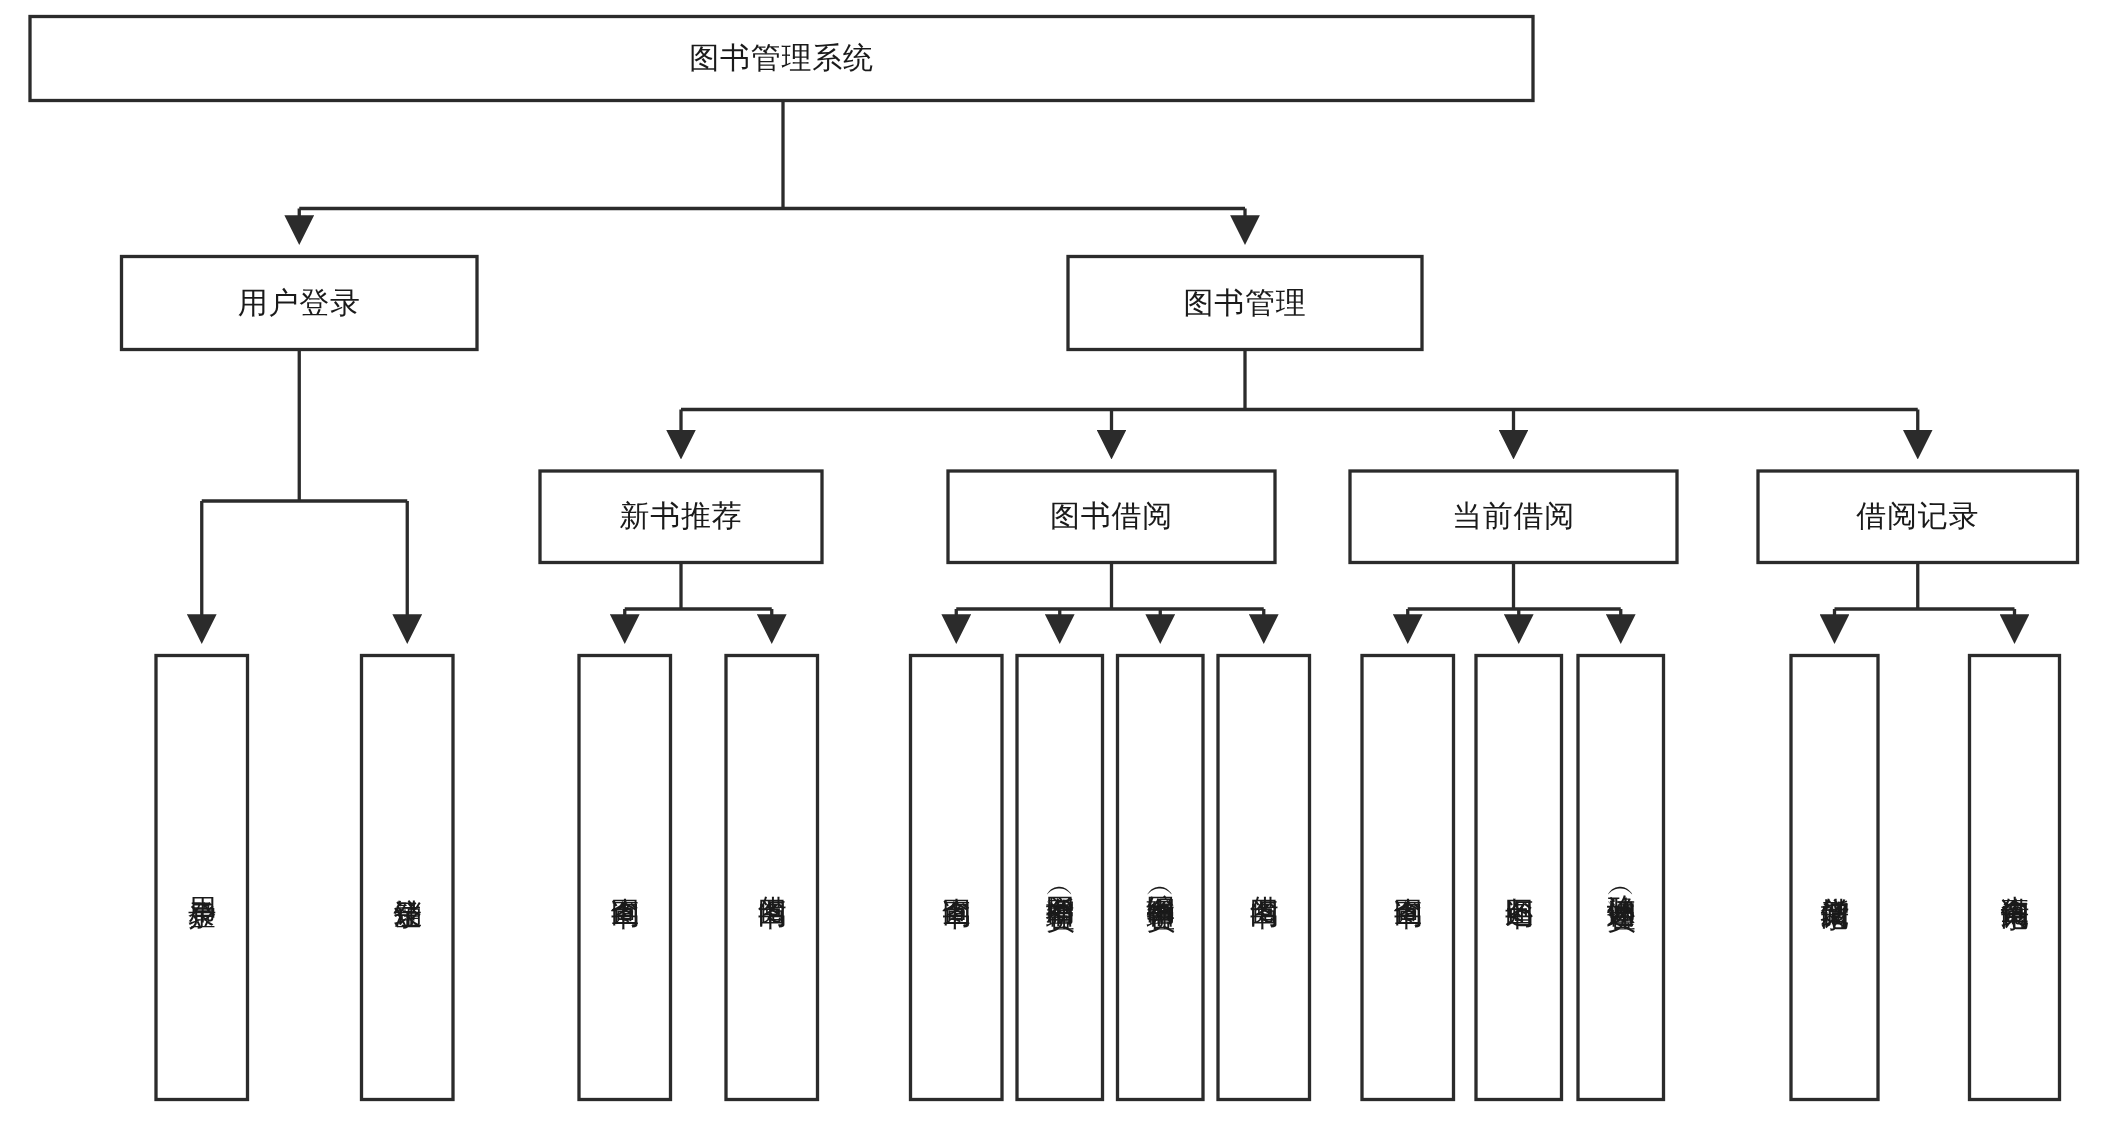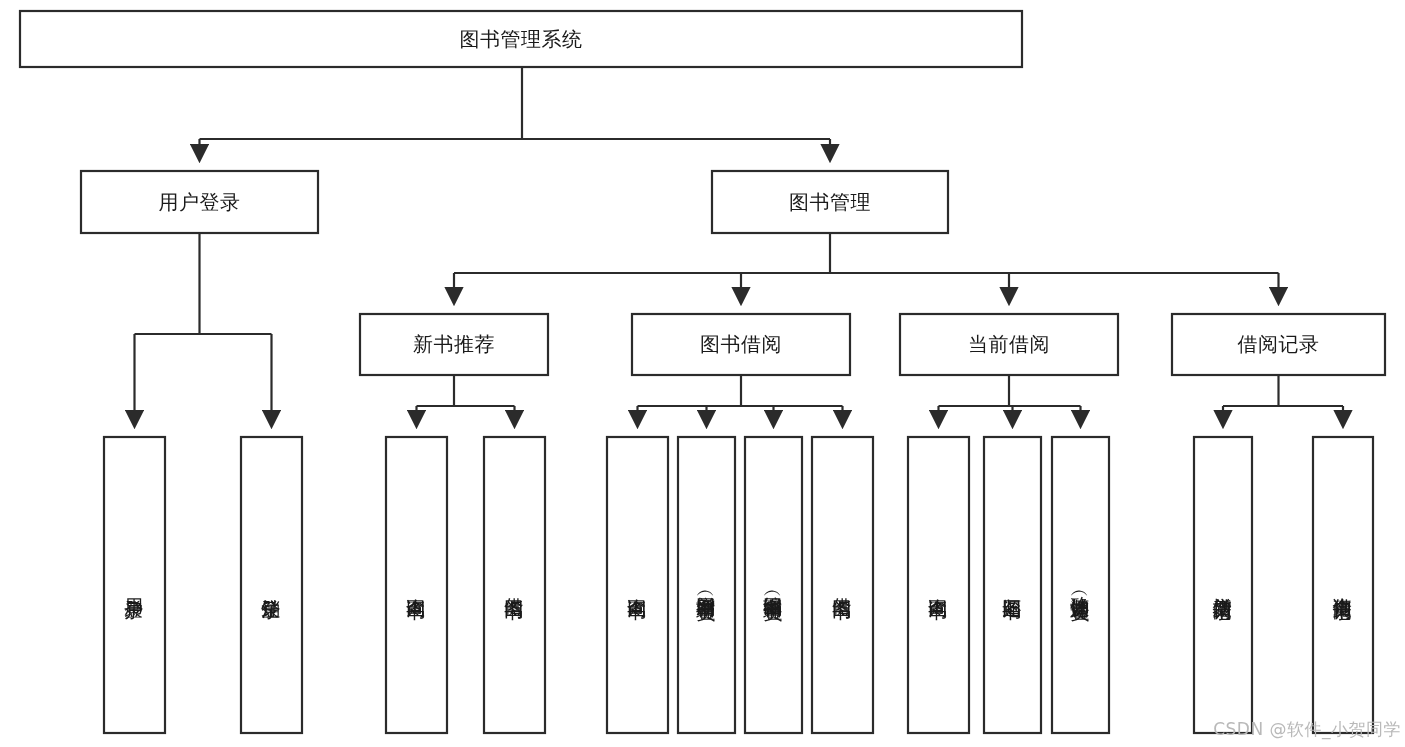--- a/index.html
+++ b/index.html
@@ -234,14 +234,13 @@
         <span>确认归还（管理员）</span>
       </div>
       <div class="leaf-label" style="left: 1194px; top: 437px; width: 58px; height: 296px;">
         <span>新增借阅记录</span>
       </div>
       <div class="leaf-label" style="left: 1313px; top: 437px; width: 60px; height: 296px;">
         <span>查询借阅记录</span>
       </div>
     </div>
 
-  <div id="watermark">CSDN @软件_小贺同学</div>
 </div>
 
 </body></html>

